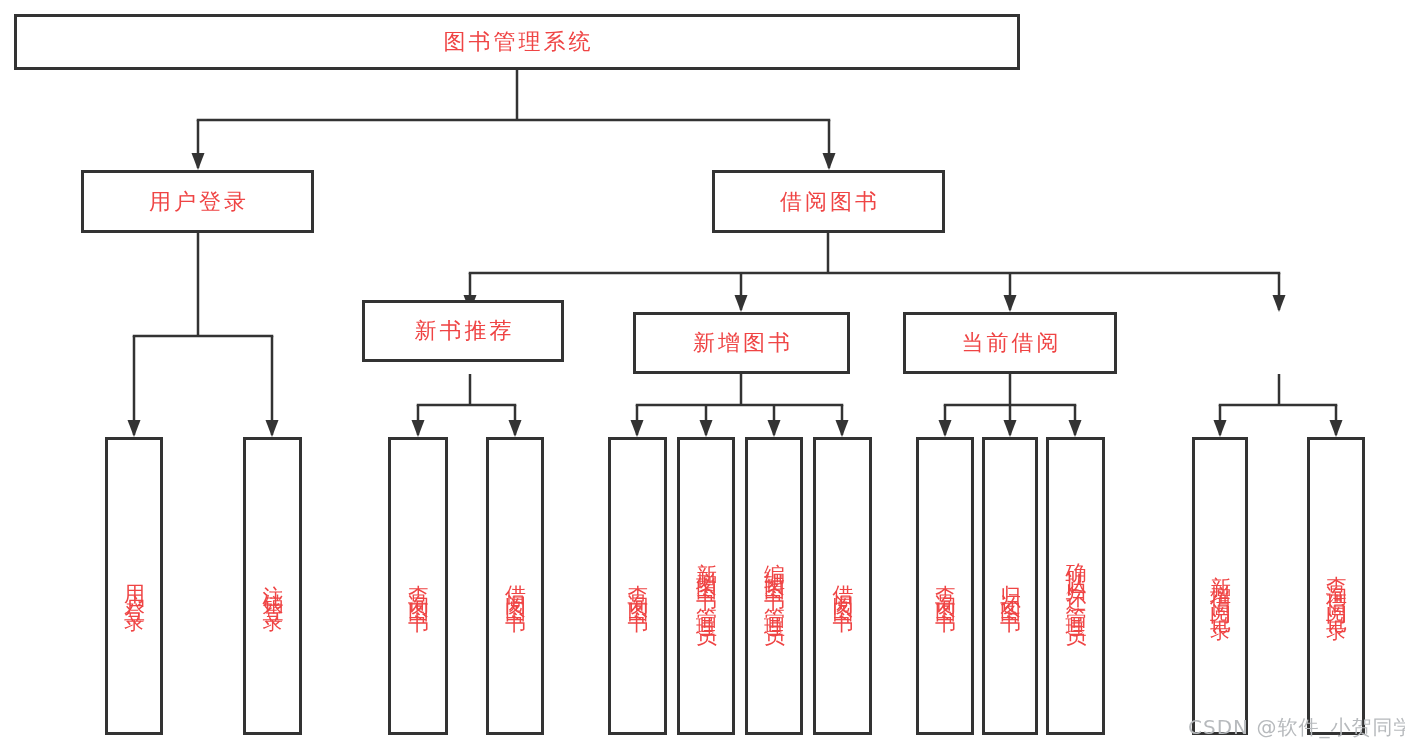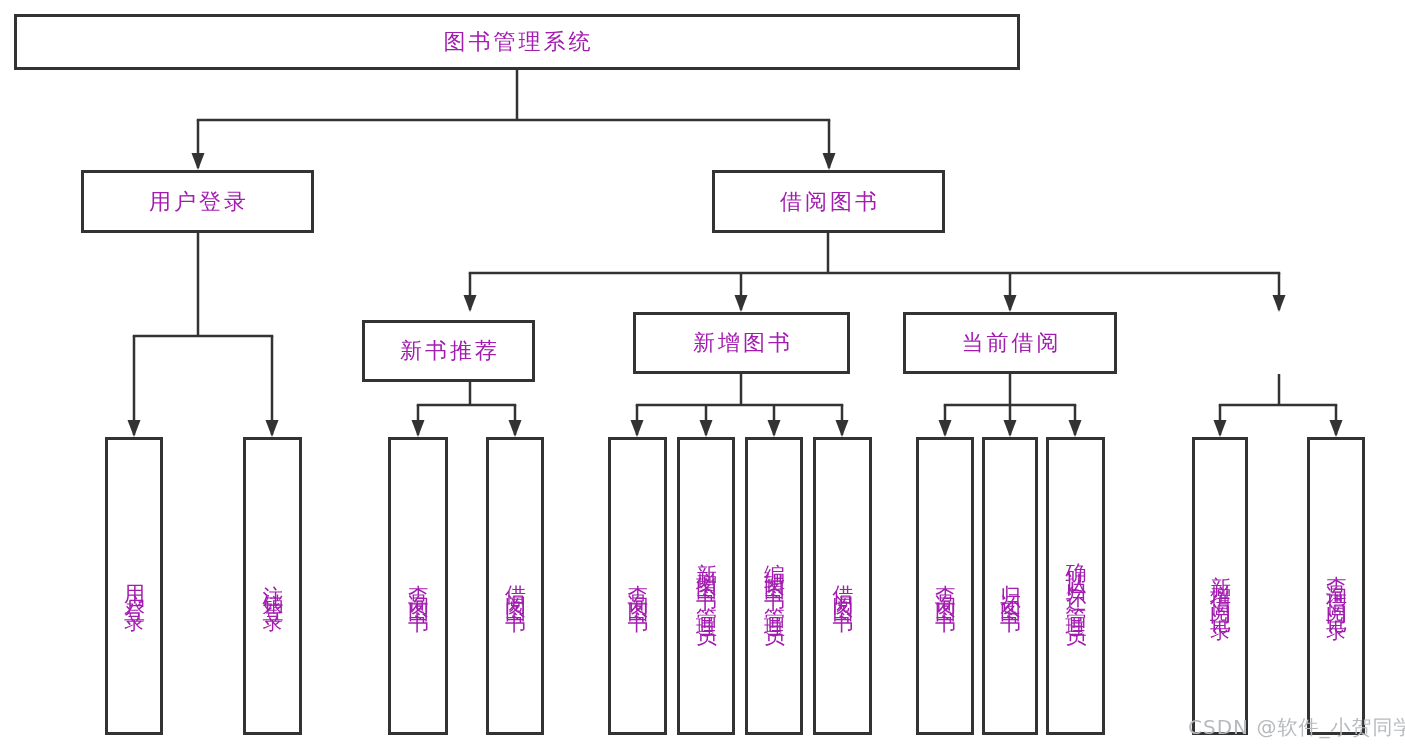--- a/index.html
+++ b/index.html
@@ -3,21 +3,21 @@
 <meta charset="utf-8">
 <style>
   html,body{margin:0;padding:0;background:#ffffff;}
   .canvas{
     position:relative;width:1405px;height:747px;background:#ffffff;
     font-family:"DejaVu Sans",sans-serif;overflow:hidden;
   }
   svg.connectors{position:absolute;left:0;top:0;width:1405px;height:747px;}
   .node{
     position:absolute;box-sizing:border-box;background:#ffffff;
-    border:3px solid #333333;color:#a21caf;
+    border:3px solid #333333;color:#ef4444;
     display:flex;align-items:center;justify-content:center;
   }
   .node.h .lbl{font-size:22px;letter-spacing:3px;text-indent:3px;white-space:nowrap;}
   .node.v .lbl{
     writing-mode:vertical-rl;text-orientation:mixed;
     font-size:21px;letter-spacing:9px;line-height:1;white-space:nowrap;
   }
   .watermark{
     position:absolute;left:1188px;top:714px;
     font-size:20px;color:#b7babd;letter-spacing:1px;white-space:nowrap;
@@ -112,21 +112,21 @@
     <span class="lbl">图书管理系统</span>
   </div>
 
   <div class="node h" style="left:81px;top:170px;width:233px;height:63px">
     <span class="lbl">用户登录</span>
   </div>
   <div class="node h" style="left:712px;top:170px;width:233px;height:63px">
     <span class="lbl">借阅图书</span>
   </div>
 
-  <div class="node h" style="left:362px;top:320px;width:173px;height:62px">
+  <div class="node h" style="left:362px;top:300px;width:202px;height:62px">
     <span class="lbl">新书推荐</span>
   </div>
   <div class="node h" style="left:633px;top:312px;width:217px;height:62px">
     <span class="lbl">新增图书</span>
   </div>
   <div class="node h" style="left:903px;top:312px;width:214px;height:62px">
     <span class="lbl">当前借阅</span>
   </div>
 
   <div class="node v" style="left:105px;top:437px;width:58px;height:298px">

